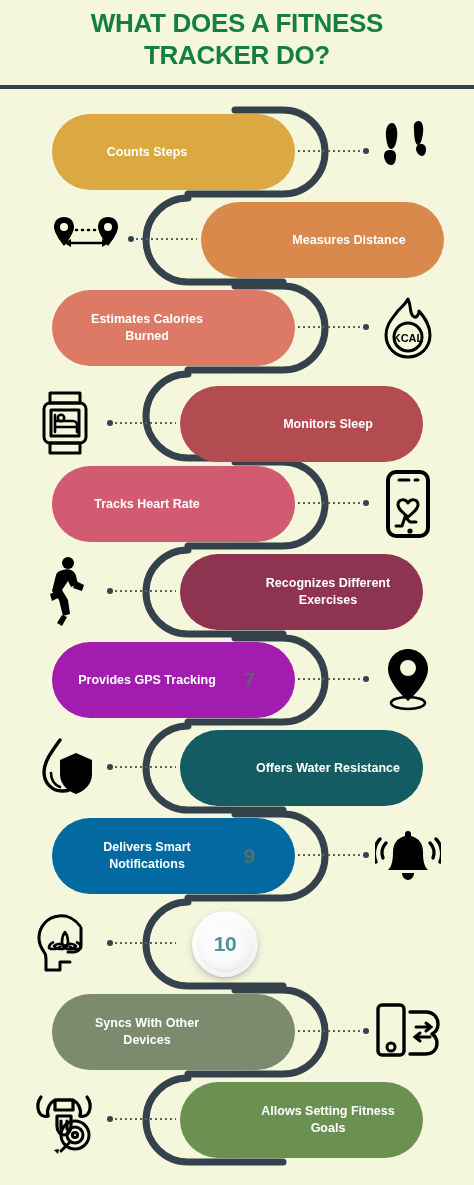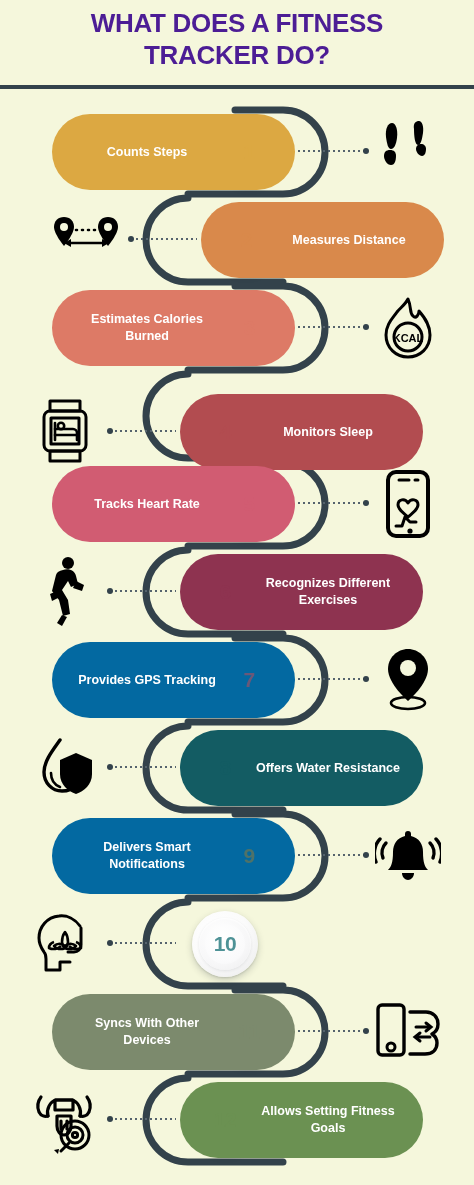--- a/index.html
+++ b/index.html
@@ -8,21 +8,21 @@
     width: 474px; height: 1185px;
     font-family: "Liberation Sans", sans-serif;
     position: relative; overflow: hidden;
   }
   #page { position: relative; width: 474px; height: 1185px; background: #f5f7dc; }
 
   
   #header { position: absolute; left: 0; top: 0; width: 474px; height: 90px; }
   #title {
     position: absolute; left: 0; top: 8px; width: 474px;
-    text-align: center; color: #4c1d95;
+    text-align: center; color: #15803d;
     font-size: 26px; font-weight: 700; line-height: 1.22;
     letter-spacing: -0.3px;
   }
   #title-divider {
     position: absolute; left: 0; top: 85px; width: 474px; height: 4px;
     background: #33424b;
   }
 
   
   #spine { position: absolute; left: 0; top: 90px; width: 474px; height: 1095px; pointer-events: none; }
@@ -181,21 +181,21 @@
        <div class="cdot"></div>
      </div>
      <div class="icon-box">
           <svg width="56" height="62" viewBox="0 0 56 62">
       <path d="M28 2c4 9 1 13 5 17 3 3 6-1 6-5 6 7 11 14 11 24 0 13-10 22-22 22S6 51 6 38c0-11 7-17 11-23 3-4 8-7 11-13z" fill="none" stroke="#000" stroke-width="3" stroke-linejoin="round"></path>
       <circle cx="28" cy="40" r="14" fill="none" stroke="#000" stroke-width="3"></circle>
       <text x="28" y="45" font-family="Liberation Sans, sans-serif" font-size="11" font-weight="700" text-anchor="middle" fill="#000">KCAL</text>
       </svg>
         </div>
       </div>
-      <div class="row right-row" style="top: 388px;">
+      <div class="row right-row" style="top: 380px;">
         <div class="pill right" style="background:#b24c50">
        <div class="pill-label">Monitors Sleep</div>
      </div>
      <div class="medallion">
        <span class="med-num" style="color:#b24c50">4</span>
      </div>
      <div class="connector">
        <div class="dline"></div>
        <div class="cdot"></div>
      </div>
@@ -257,21 +257,21 @@
         <circle cx="27" cy="8" r="6"></circle>
         <path d="M22 15c6-2 12 1 13 6l2 8-7 3-3-6-6 9 6 10 2 14-7 2-4-16-7-9 4-16c1-3 3-4 7-5z"></path>
         <path d="M16 36l-7 3 2 7 8-4z"></path>
         <path d="M35 26l8 4-2 6-9-3z"></path>
         <path d="M21 60l-5 8 5 3 5-9z"></path>
       </g>
           </svg>
         </div>
       </div>
       <div class="row left-row" style="top: 636px;">
-        <div class="pill left" style="background:#0369a1">
+        <div class="pill left" style="background:#a21caf">
        <div class="pill-label">Provides GPS Tracking</div>
      </div>
      <div class="medallion">
        <span class="med-num" style="color:#6b5878">7</span>
      </div>
      <div class="connector">
        <div class="dline"></div>
        <div class="cdot"></div>
      </div>
      <div class="icon-box">

